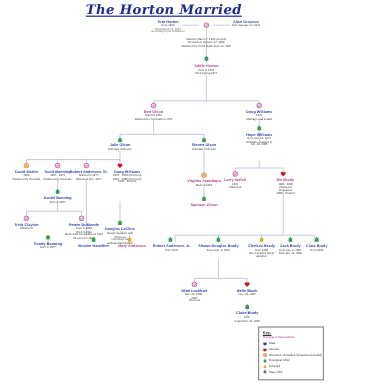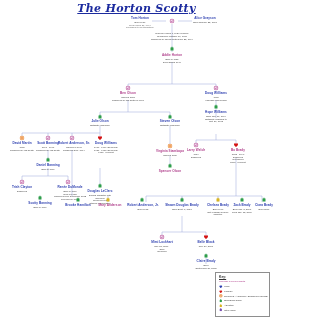--- a/index.html
+++ b/index.html
@@ -116,21 +116,21 @@
       <line x1="162" y1="232" x2="162" y2="237"></line>
       <line x1="206" y1="232" x2="206" y2="237"></line>
 
       <line x1="206" y1="254" x2="206" y2="264"></line>
 
       <line x1="40" y1="196" x2="40" y2="196"></line>
     </g>
   </svg>
 
   <div class="title">
-    <u>The Horton Scotty</u>
+    <u>The Horton Married</u>
   </div>
 
   <div class="node" style="left:140px;top:17px;">
     <div class="nm male">Tom Horton</div>
     <div class="dt">Born 1910</div>
     <div class="dt grey">Died March 31, 1994</div>
     <div class="dt grey">according to his tombstone</div>
   </div>
 
   <div class="mk" style="left:172px;top:21px;">

